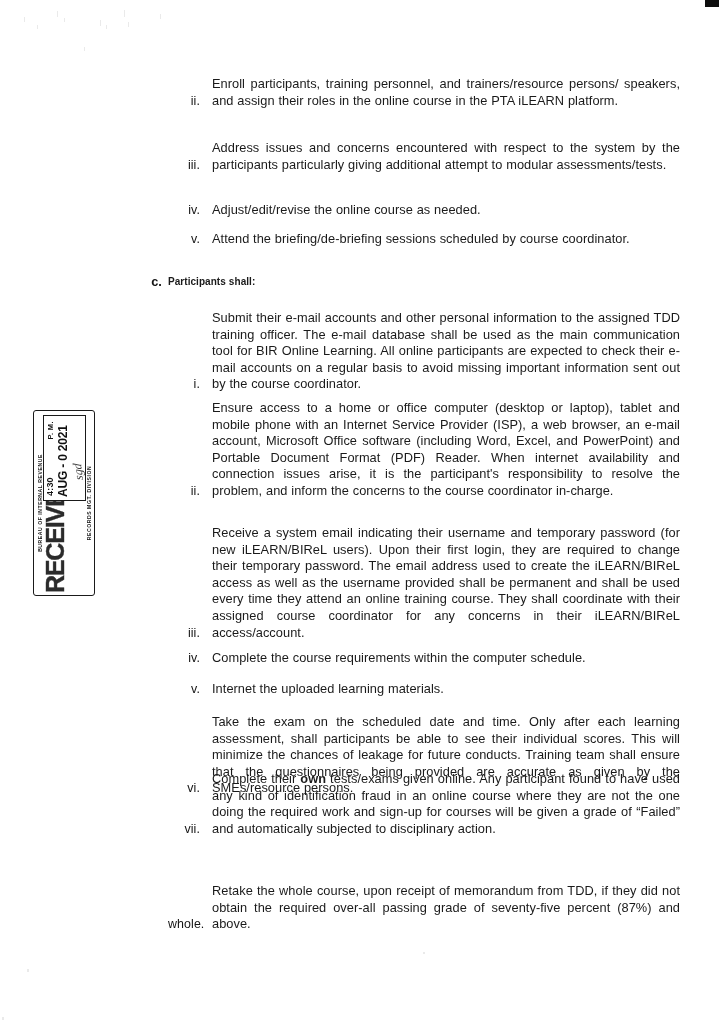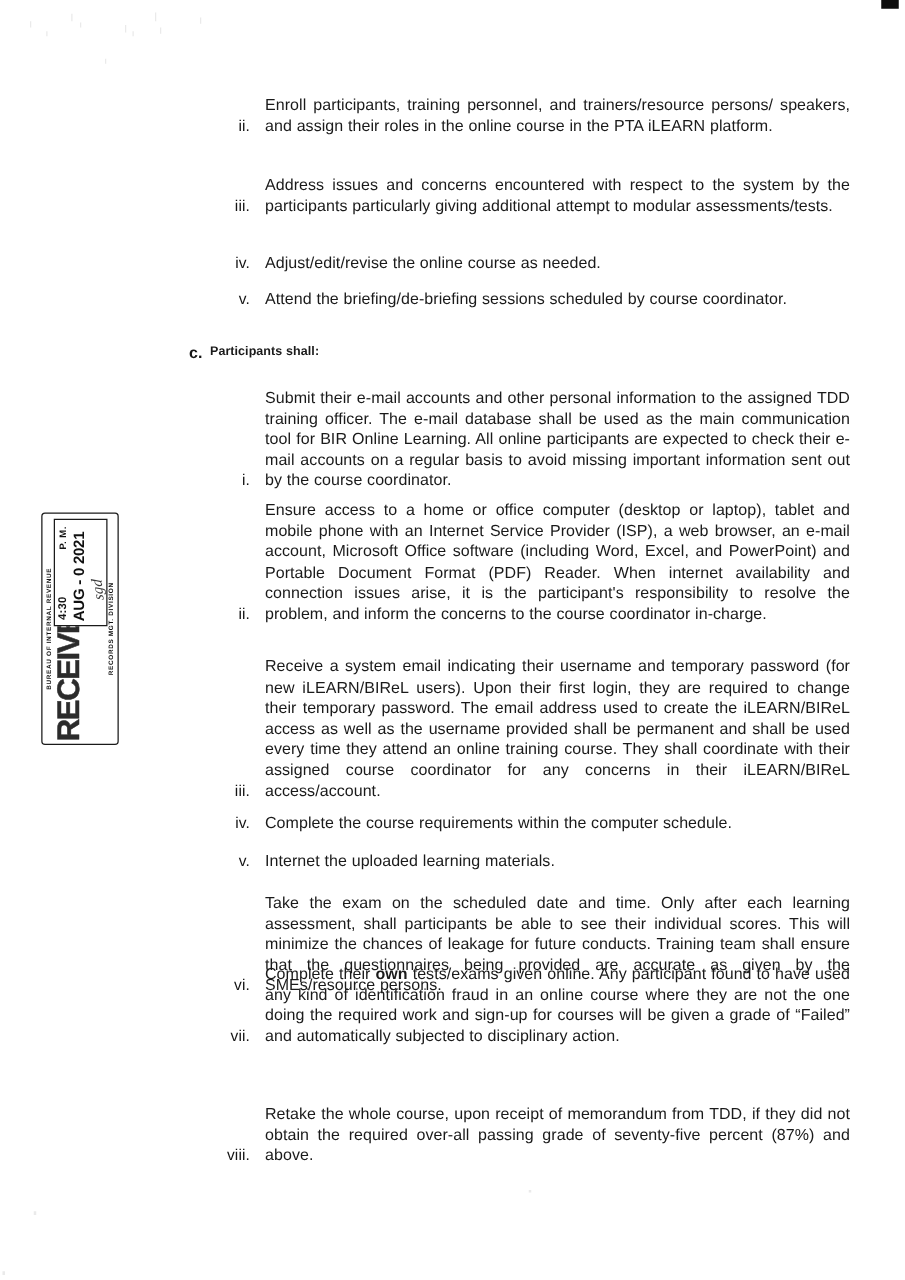--- a/index.html
+++ b/index.html
@@ -267,18 +267,18 @@
     </div>
 
     <div class="block lvl2" style="top:771px;">
       <div class="marker">vii.</div>
       <div class="body">
         <span>Complete their </span><b>own</b><span> tests/exams given online. Any participant found to have used any kind of identification fraud in an online course where they are not the one doing the required work and sign-up for courses will be given a grade of “Failed” and automatically subjected to disciplinary action.</span>
       </div>
     </div>
 
     <div class="block lvl2" style="top:883px;">
-      <div class="marker">viii.</div>
+      <div class="marker">whole.</div>
       <div class="body">Retake the whole course, upon receipt of memorandum from TDD, if they did not obtain the required over-all passing grade of seventy-five percent (87%) and above.</div>
     </div>
 
   </div>
 </div>
 
 </body></html>

